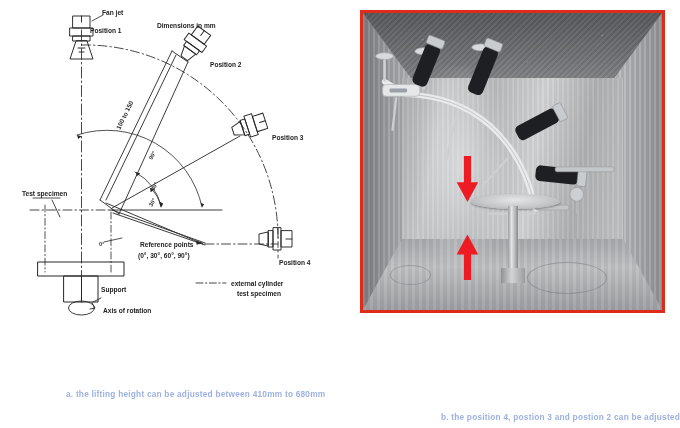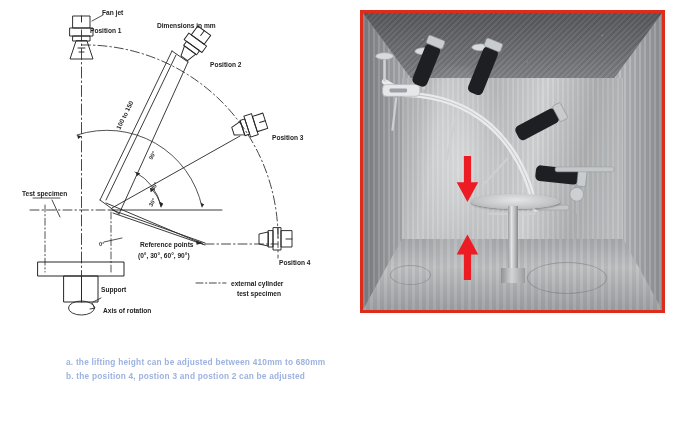--- a/index.html
+++ b/index.html
@@ -74,22 +74,23 @@
   .arrow-down{top:48%;height:16%;}
   .arrow-up{top:74%;height:16%;}
 
   
   .captions{position:absolute;left:0;top:358px;width:680px;}
   .cap{
     font-family:"Liberation Sans", sans-serif;
     font-size:8.3px;font-weight:bold;color:#9db2e0;
     letter-spacing:.22px;line-height:1;
     padding-left:66px;
+    margin-top:32px;
   }
-  .cap + .cap{margin-top:6px;}
+  .cap + .cap{margin-top:15px;text-align:right;}
 </style>
 </head>
 <body>
 
 <div class="page">
 
   <div class="diagram">
     <svg width="350" height="330" viewBox="0 0 350 330">
       <g fill="none" stroke="#262626" stroke-width="0.9" stroke-linecap="round" stroke-linejoin="round">
 

